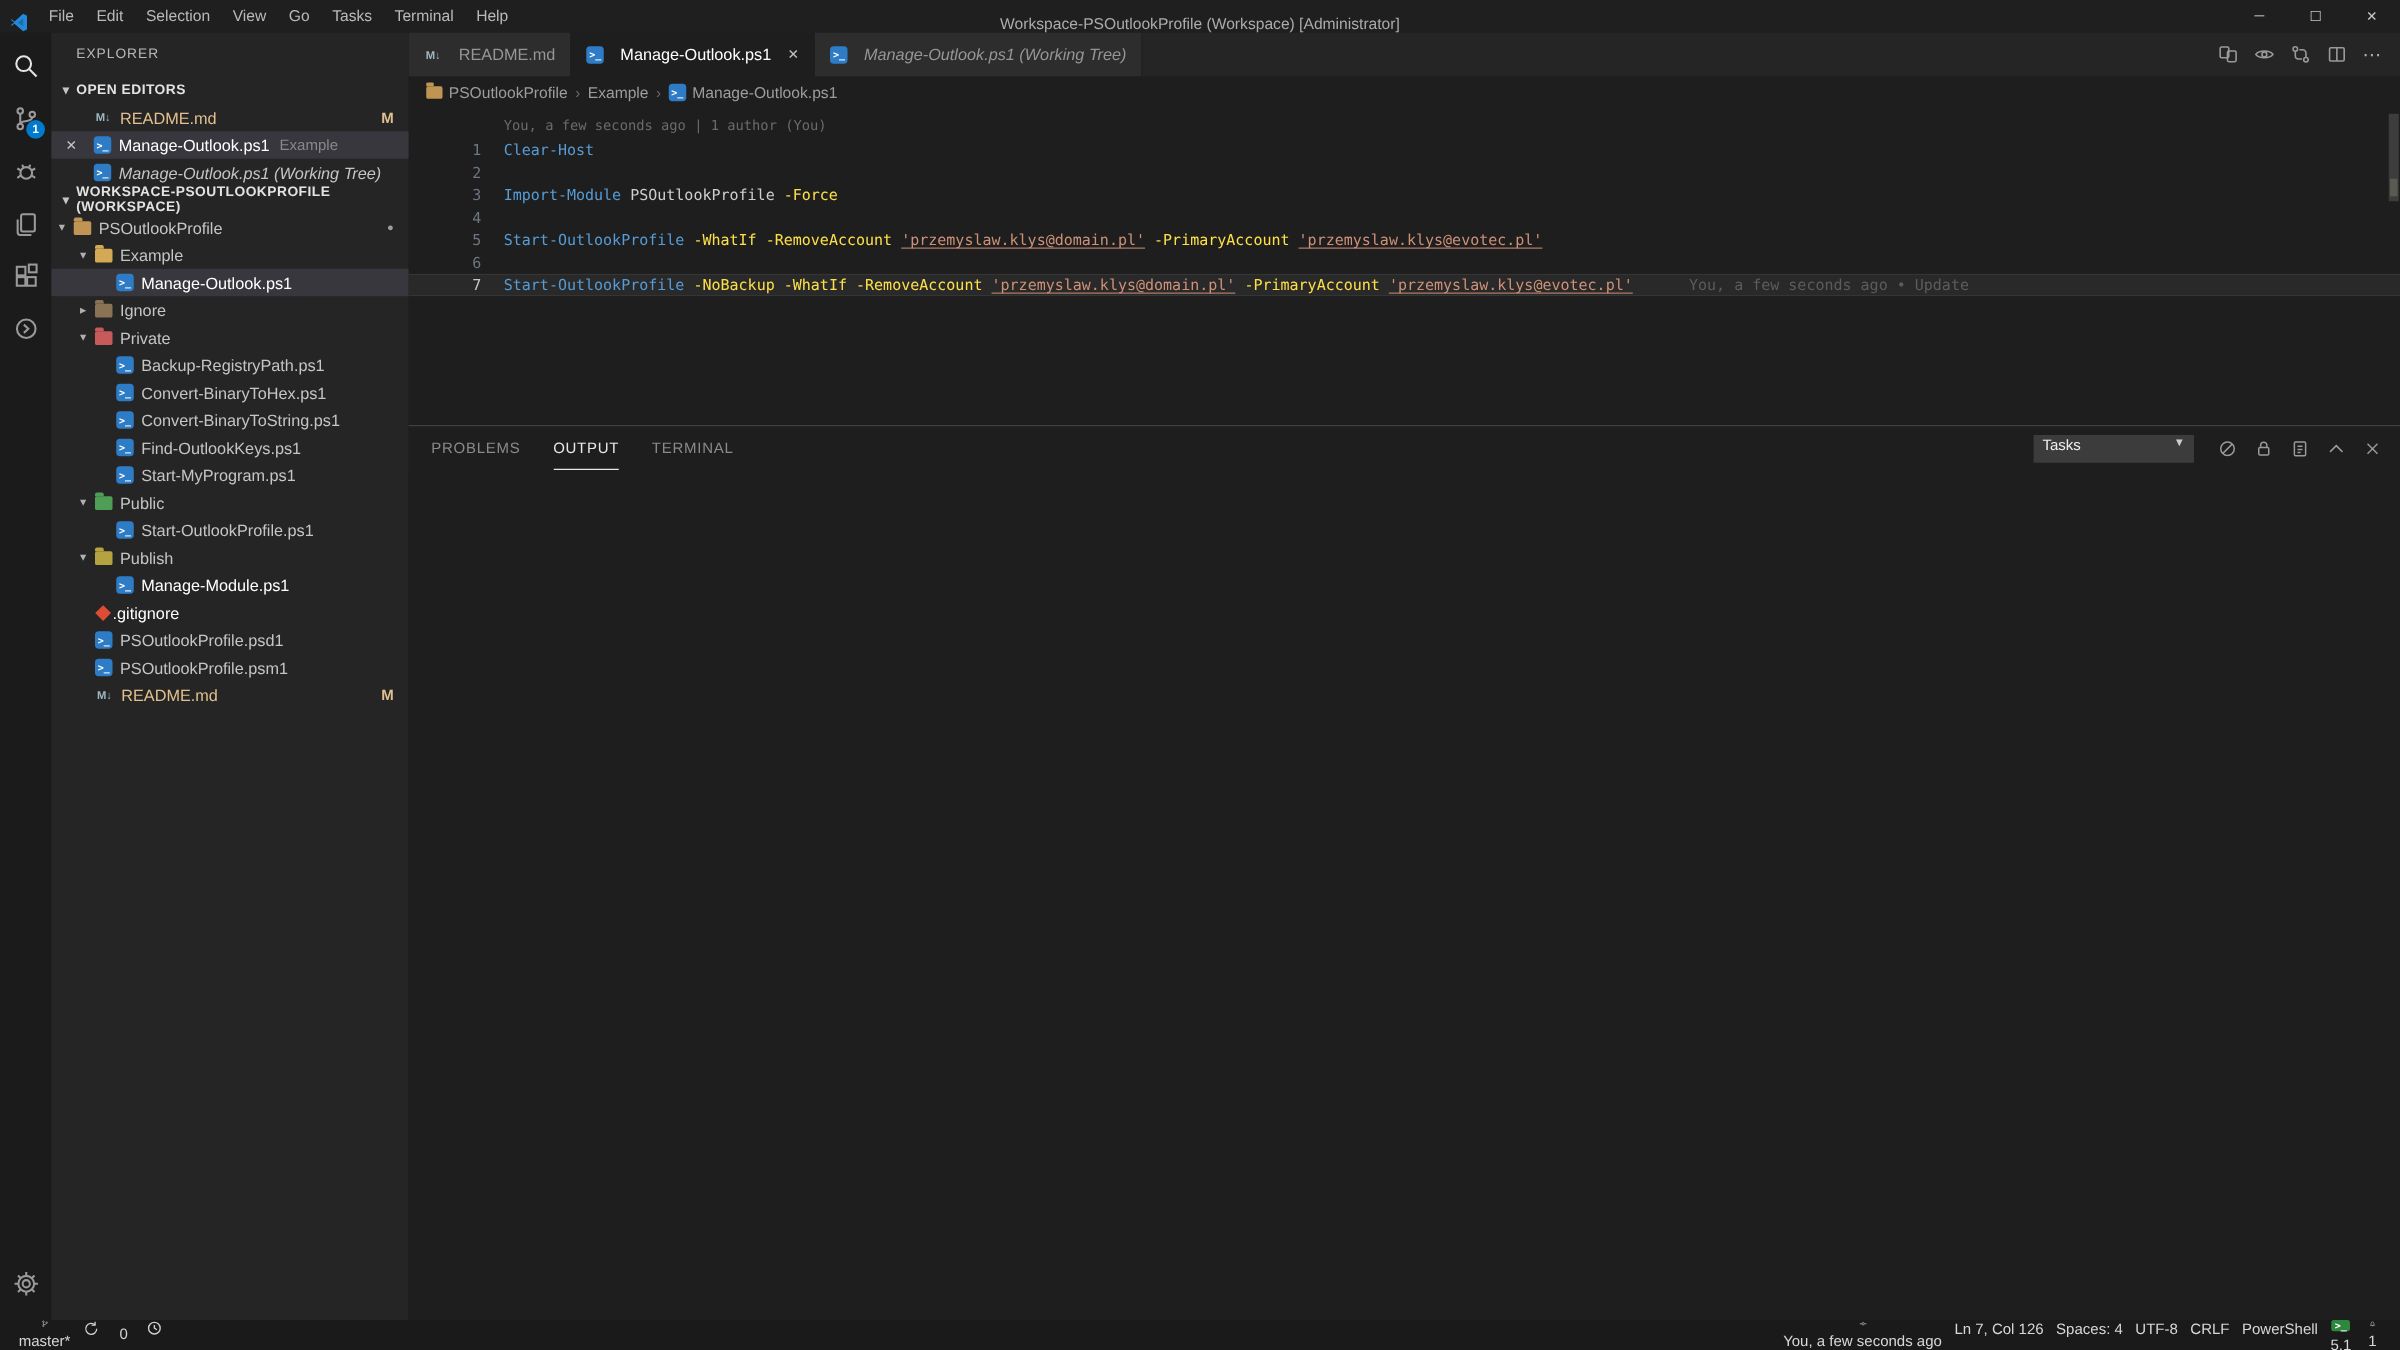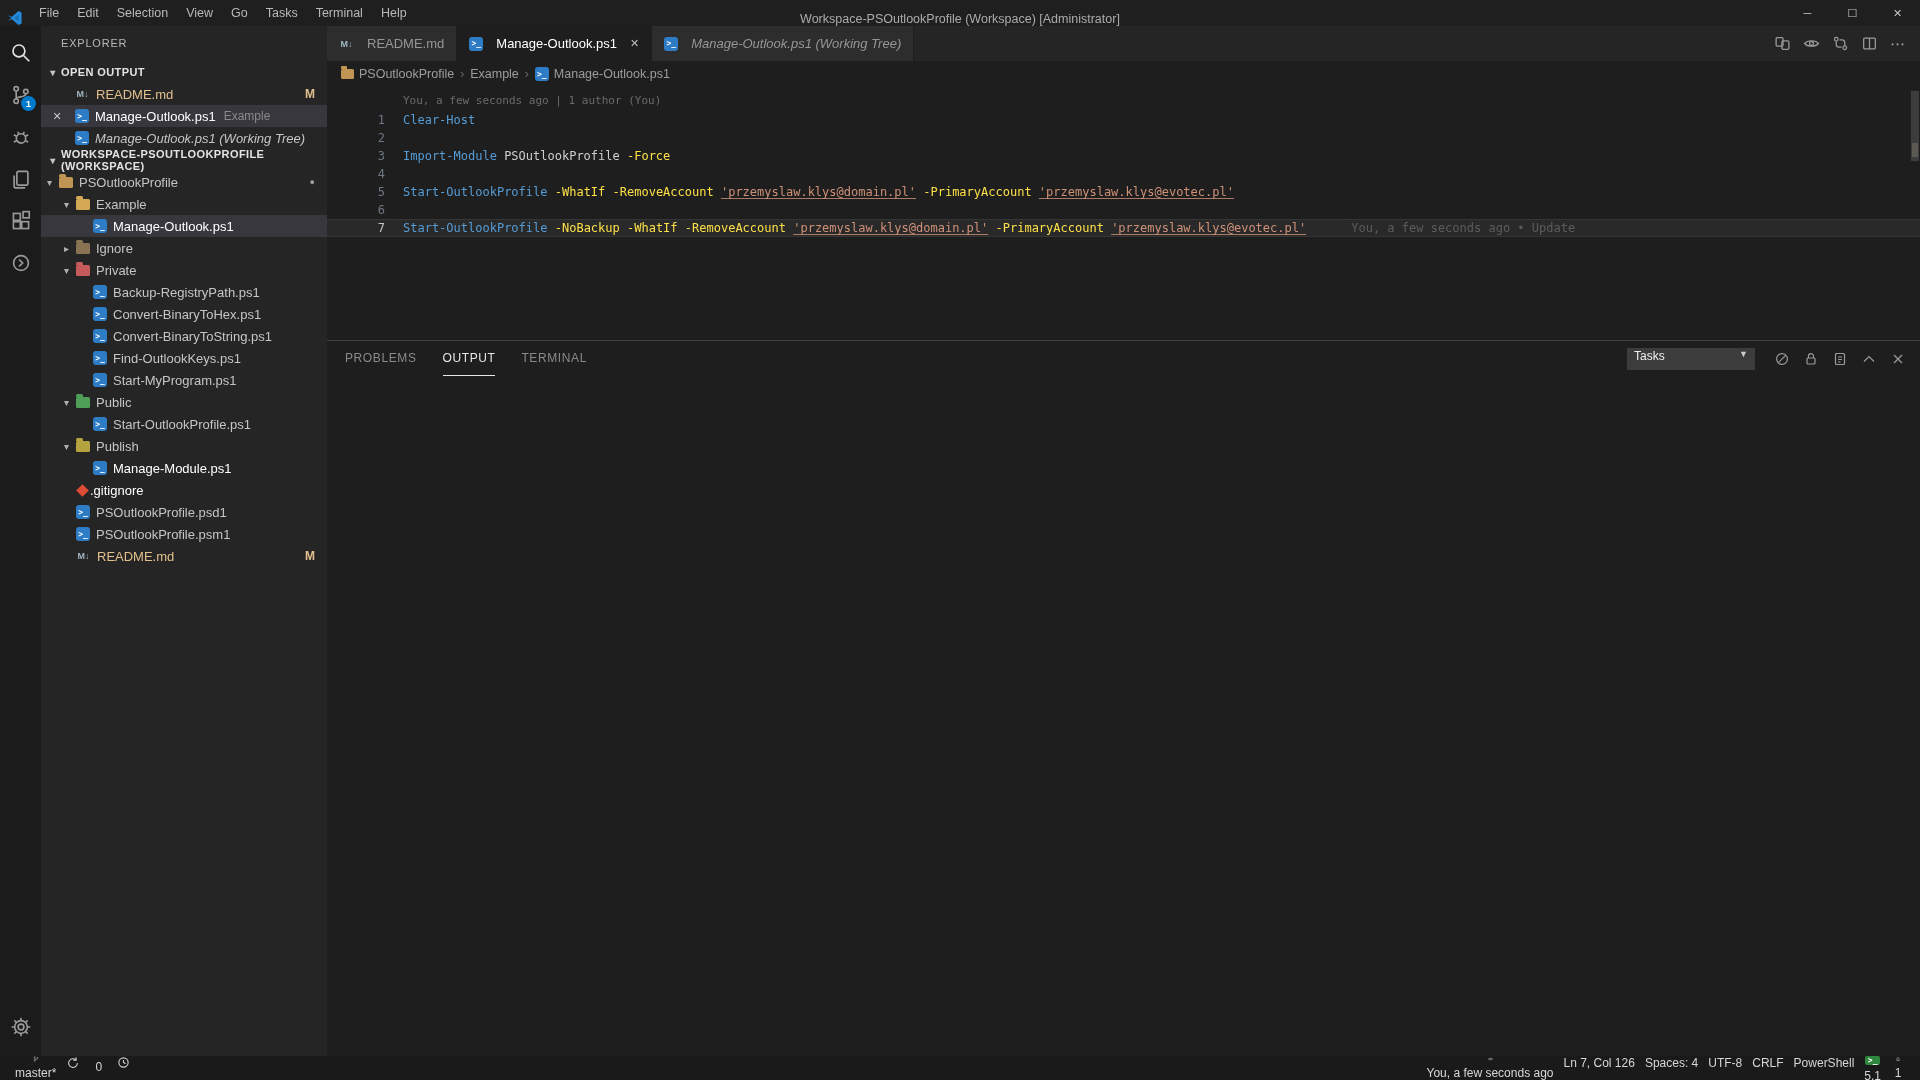--- a/index.html
+++ b/index.html
@@ -202,21 +202,21 @@
           <path d="M8 1.2 V3.4 M8 12.6 V14.8 M1.2 8 H3.4 M12.6 8 H14.8 M3.2 3.2 L4.7 4.7 M11.3 11.3 L12.8 12.8 M12.8 3.2 L11.3 4.7 M4.7 11.3 L3.2 12.8"></path>
         </svg>
       </div>
     </div>
 
     <div class="sidebar">
       <div class="sb-title">EXPLORER</div>
 
       <div class="section-header">
         <span class="tw">▾</span>
-        <span>OPEN OUTPUT</span>
+        <span>OPEN EDITORS</span>
       </div>
       <div>
           <div class="row oe-row">
             <span class="fi fi-md">M↓</span>
             <span class="label-mod">README.md</span>
             <span class="badge-m">M</span>
           </div>
           <div class="row oe-row selected">
             <span class="closex">✕</span>
             <span class="fi fi-ps">&gt;_</span>

